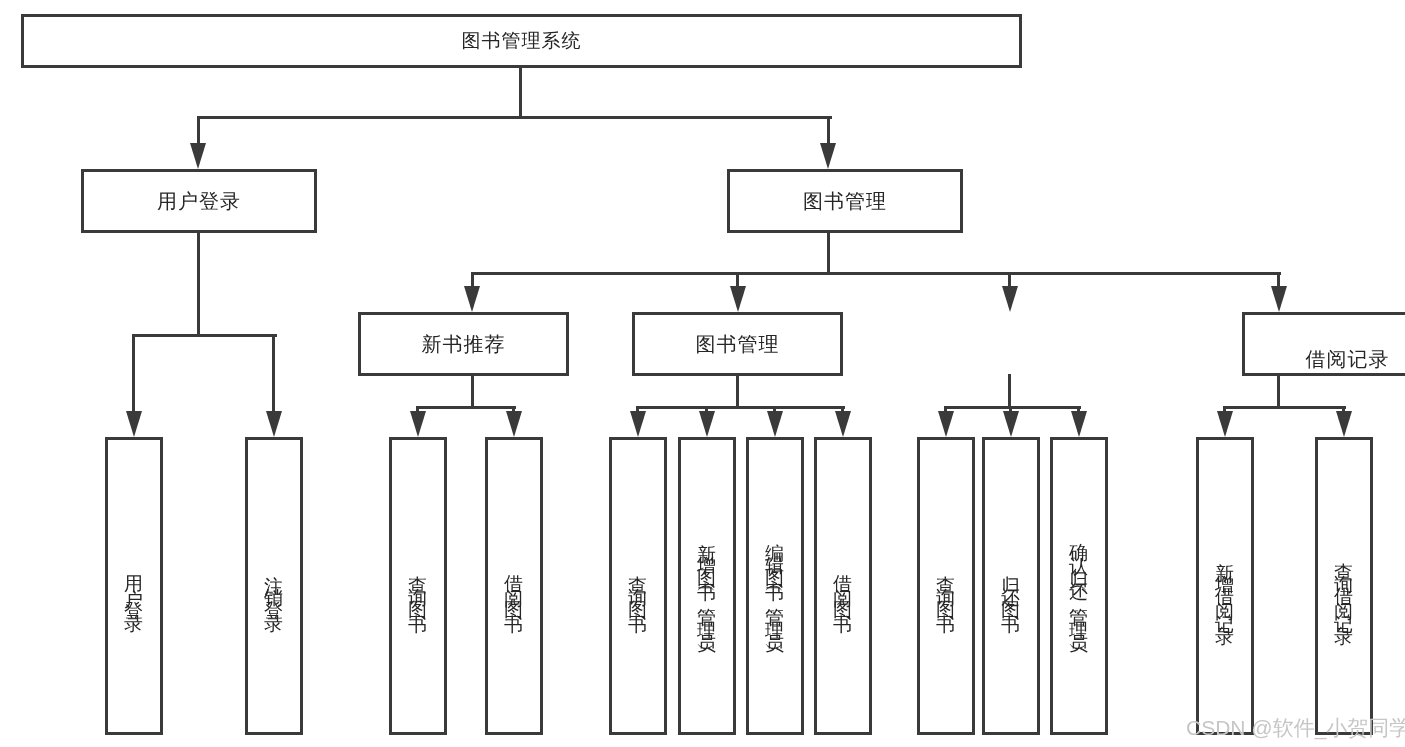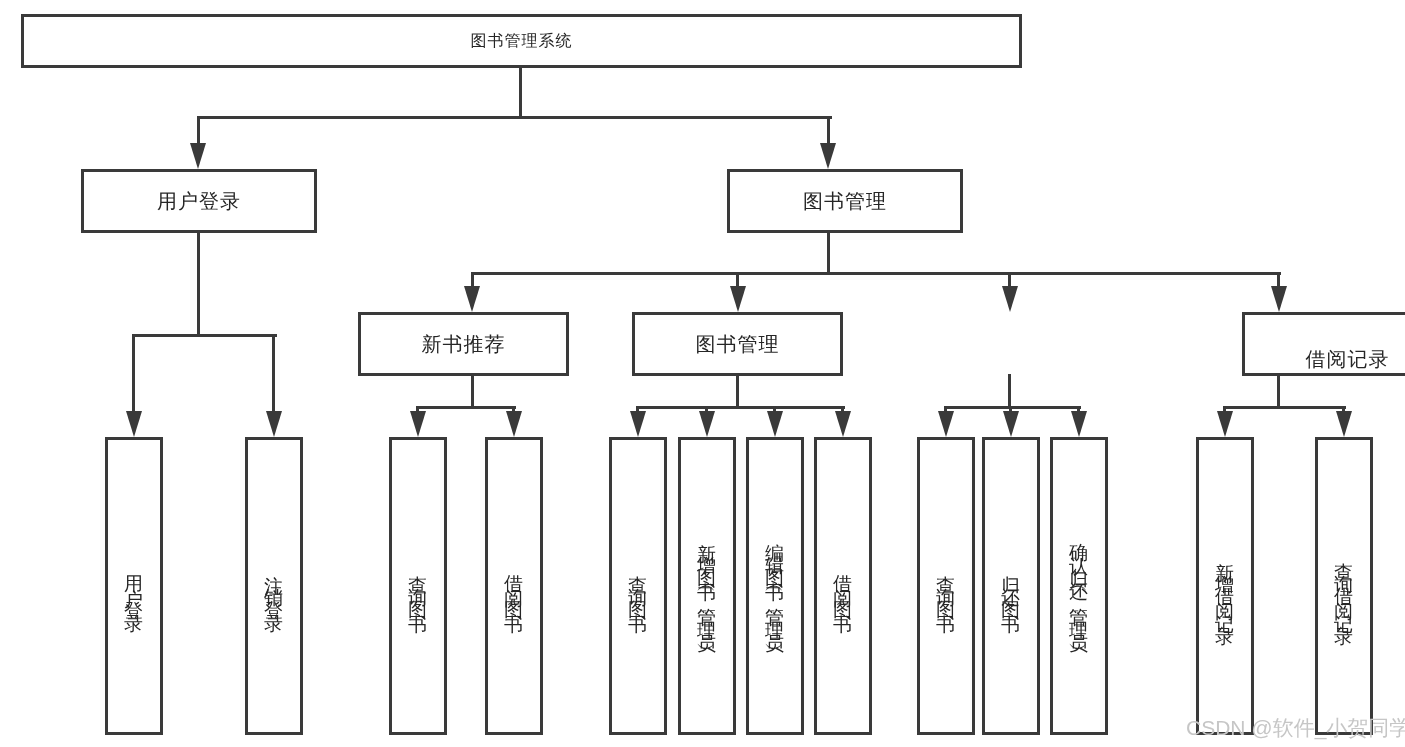--- a/index.html
+++ b/index.html
@@ -19,21 +19,21 @@
   }
   .box{
     position:absolute;
     box-sizing:border-box;
     border:3px solid var(--line);
     background:var(--background);
     display:flex;align-items:center;justify-content:center;
     text-align:center;
   }
   .hbox{font-size:20px;letter-spacing:1px;}
-  .root{left:21px;top:14px;width:1001px;height:54px;font-size:16px;}
+  .root{left:21px;top:14px;width:1001px;height:54px;font-size:19px;}
   .l2{top:169px;width:236px;height:64px;}
   .l3{top:312px;width:211px;height:64px;}
   .leaf{top:437px;width:58px;height:298px;}
   .leaf .vtext{
     writing-mode:vertical-rl;
     text-orientation:mixed;
     font-size:19px;
     line-height:1;
     letter-spacing:13px;
     white-space:nowrap;

